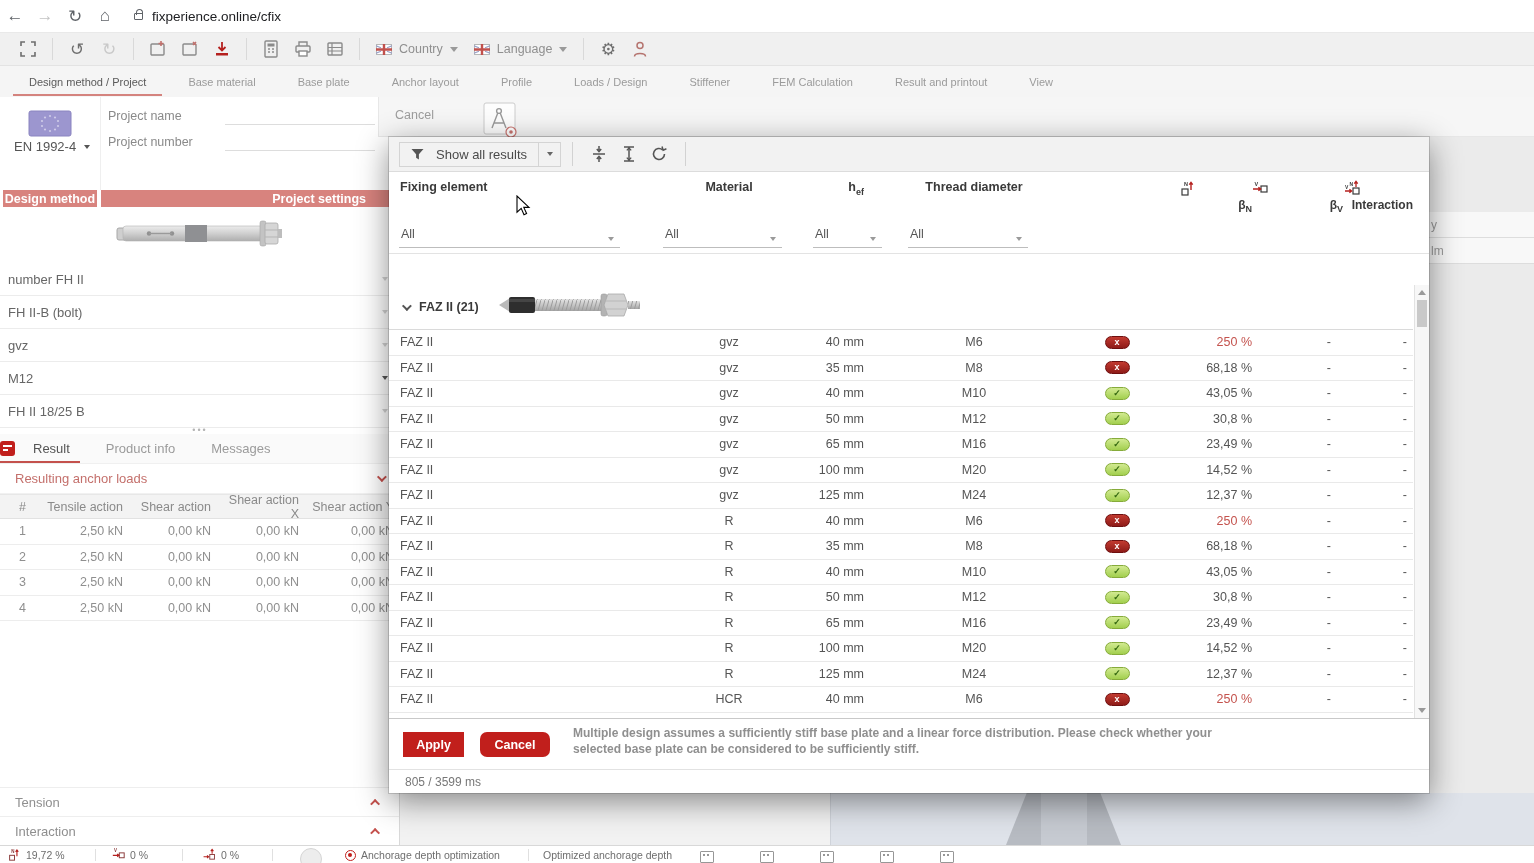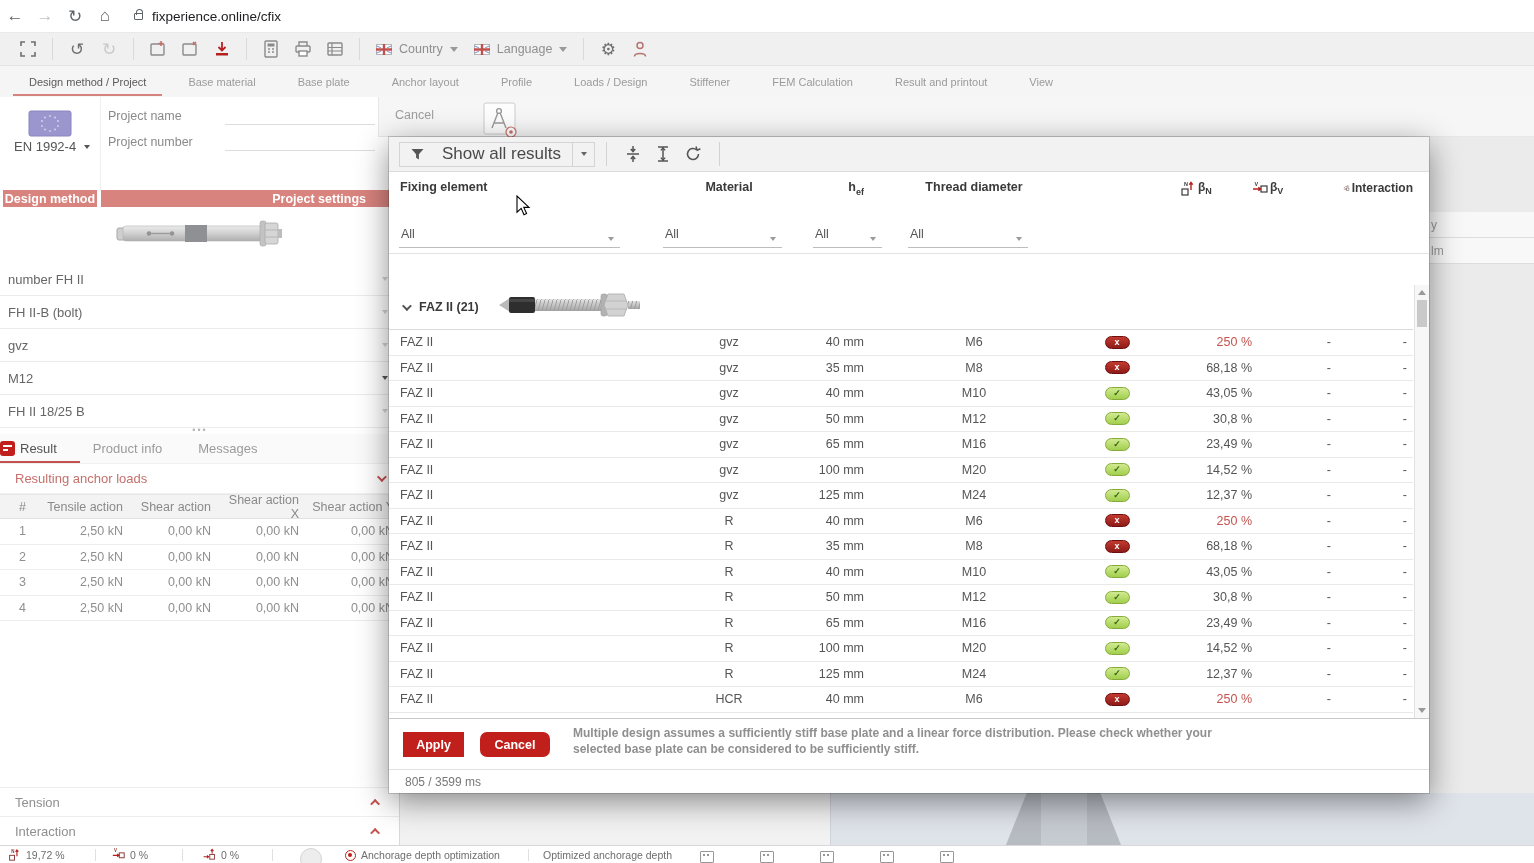--- a/index.html
+++ b/index.html
@@ -46,21 +46,21 @@
   .lp-vdiv{position:absolute;left:100px;top:0;bottom:0;width:1px;background:#efefef;}
   .pinkbar{position:absolute;top:93px;height:17px;background:#d8837e;color:#fff;
            font-size:12.5px;font-weight:bold;display:flex;align-items:center;}
   .pb1{left:3px;width:94px;justify-content:center;}
   .pb2{left:101px;width:289px;justify-content:flex-end;padding-right:24px;}
   .lp-img{position:absolute;top:114px;left:0;width:400px;height:52px;display:flex;justify-content:center;}
   .sel-row{position:absolute;left:0;width:400px;height:33px;border-bottom:1px solid #ececec;
            display:flex;align-items:center;padding:0 12px 0 8px;font-size:13px;color:#666;justify-content:space-between;}
   .dots{position:absolute;top:329px;left:0;width:400px;text-align:center;font-size:9px;color:#b5b5b5;letter-spacing:2px;line-height:8px;}
   .rtabs{position:absolute;top:337px;left:0;width:400px;height:30px;background:#fafafa;display:flex;align-items:center;border-bottom:1px solid #f0f0f0;}
-  .rtab{font-size:13px;color:#9b9b9b;margin-right:36px;display:flex;align-items:center;gap:5px;}
+  .rtab{font-size:13px;color:#9b9b9b;margin-right:36px;display:flex;align-items:center;gap:18px;}
   .rtab.active{color:#555;}
   .rtab:first-child{margin-left:48px;}
   .rtab-underline{position:absolute;left:0;bottom:0;width:80px;height:2px;background:#c4514d;}
   .ricon{width:15px;height:15px;background:#c11f1c;border-radius:3px;position:relative;}
   .ricon::before{content:"";position:absolute;left:3px;top:4px;width:9px;height:2px;background:#fff;}
   .ricon::after{content:"";position:absolute;left:3px;top:8px;width:5px;height:2px;background:#fff;}
   .sect-hdr{position:absolute;top:367px;left:0;width:400px;height:30px;display:flex;align-items:center;
             justify-content:space-between;padding:0 16px 0 15px;font-size:13px;color:#c4706c;border-bottom:1px solid #f1f1f1;}
   .chev{width:7px;height:7px;border-right:2px solid #c4514d;border-bottom:2px solid #c4514d;display:inline-block;}
   .chev.down{transform:rotate(45deg) translateY(-2px);}
@@ -98,37 +98,37 @@
   .pnl-ico{position:absolute;top:5px;width:14px;height:12px;border:1px solid #979797;border-radius:1px;}
   .pnl-ico::before{content:"";position:absolute;left:2px;top:2px;width:2px;height:2px;background:#979797;box-shadow:4px 0 0 #979797;}
   
   .modal{position:absolute;left:389px;top:137px;width:1040px;height:656px;background:#fff;z-index:10;
          box-shadow:0 8px 30px rgba(0,0,0,.45),0 0 0 1px rgba(0,0,0,.15);}
   .m-head{height:31px;background:#474747;color:#fff;display:flex;align-items:center;padding:0 14px;}
   .m-title{font-size:13px;}
   .m-max{margin-left:auto;width:11px;height:9px;border:1.5px solid #fff;}
   .m-close{margin-left:19px;font-size:14px;color:#fff;line-height:1;}
   .m-tools{height:35px;background:#f2f2f2;border-bottom:1px solid #dcdcdc;display:flex;align-items:center;padding-left:10px;}
-  .filter-btn{height:25px;border:1px solid #d4d4d4;display:flex;align-items:center;padding:0 11px;gap:18px;
-              font-size:17px;color:#4a4a4a;background:transparent;}
+  .filter-btn{height:25px;border:1px solid #d4d4d4;display:flex;align-items:center;padding:0 11px;gap:12px;
+              font-size:13px;color:#4a4a4a;background:transparent;}
   .filter-dd{width:22px;height:25px;border:1px solid #d4d4d4;border-left:none;display:flex;align-items:center;justify-content:center;}
   .tsep2{width:1px;height:24px;background:#d2d2d2;margin:0 11px;}
   .ticon2{width:30px;height:26px;display:flex;align-items:center;justify-content:center;}
   
   .m-cols{position:relative;height:82px;border-bottom:1px solid #e3e3e3;}
   .m-coll{display:flex;padding-top:8px;font-size:12.5px;font-weight:bold;color:#3a3a3a;}
   .c-name{width:270px;padding-left:11px;}
   .c-mat{width:140px;text-align:center;}
   .c-hef{width:95px;text-align:right;padding-right:30px;}
   .c-thr{width:160px;text-align:center;}
   .c-badge{width:126px;display:flex;justify-content:center;}
   .c-bn{width:72px;text-align:right;}
   .c-bv{width:91px;text-align:right;padding-right:12px;}
   .c-int{width:70px;text-align:right;padding-right:6px;}
-  .icohead{display:flex;flex-direction:row;align-items:center;gap:2px;font-weight:bold;font-size:12px;color:#3a3a3a;}
+  .icohead{display:flex;flex-direction:column;gap:2px;font-weight:bold;font-size:12px;color:#3a3a3a;}
   .icohead sub{font-size:9px;}
   .fsel{position:absolute;bottom:5px;height:26px;border-bottom:1px solid #bdbdbd;font-size:12.5px;color:#555;
         display:flex;align-items:flex-end;justify-content:space-between;padding:0 6px 6px 2px;}
   
   .m-table{position:absolute;top:148px;left:0;width:1024px;bottom:75px;overflow:hidden;background:#fff;}
   .grp{height:45px;display:flex;align-items:center;border-bottom:1px solid #dadada;padding-left:13px;gap:10px;}
   .grp-lbl{font-size:12.5px;font-weight:bold;color:#3a3a3a;}
   .mrow{display:flex;align-items:center;height:25.5px;border-bottom:1px solid #e9e9e9;font-size:12.5px;color:#555;}
   .pill{width:25px;height:13px;border-radius:7px;display:flex;align-items:center;justify-content:center;
         font-size:9px;font-weight:bold;line-height:1;}

